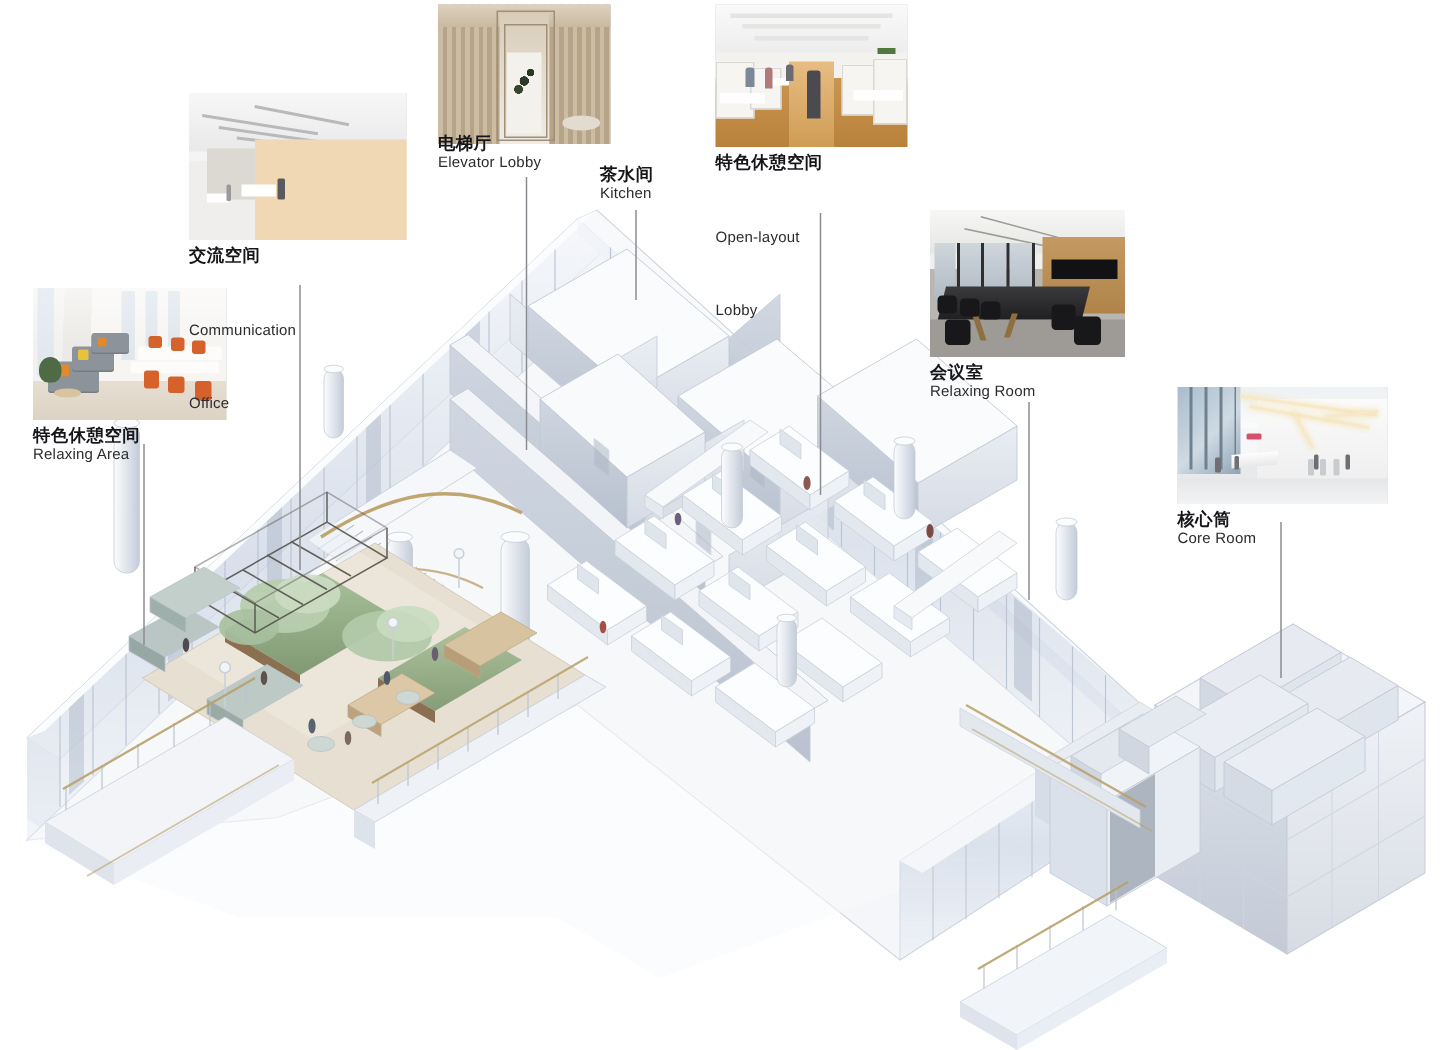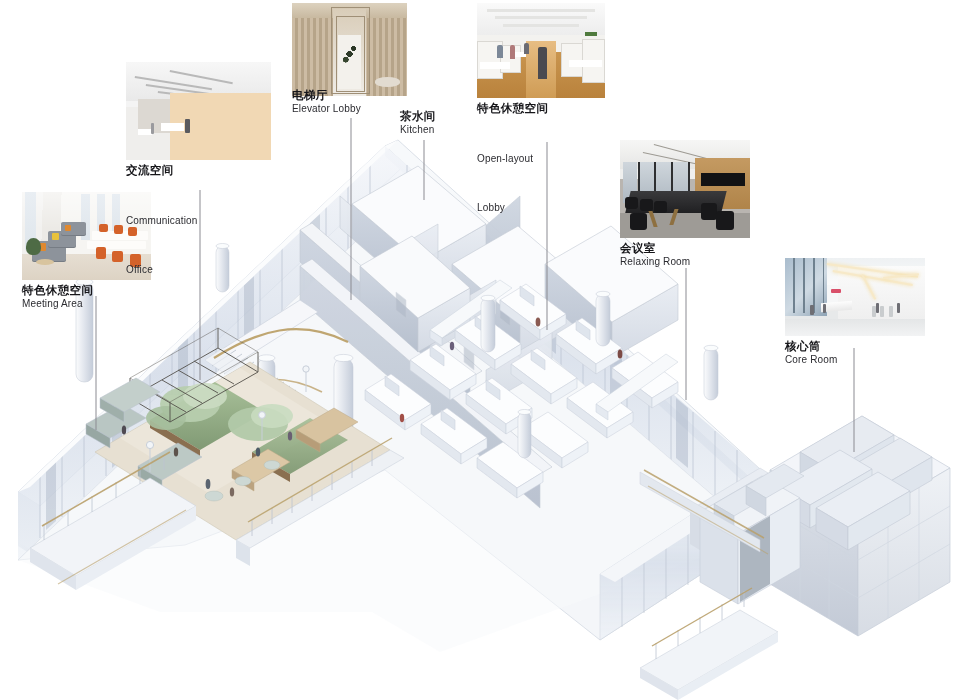--- a/index.html
+++ b/index.html
@@ -662,21 +662,21 @@
         <div class="sofa" style="left:30%;top:34%;width:20%;height:15%;"></div>
         <div class="cush" style="left:12%;top:58%;width:7%;height:9%;background:#e0892f;"></div>
         <div class="cush" style="left:23%;top:47%;width:6%;height:8%;background:#e8c23c;"></div>
         <div class="cush" style="left:33%;top:37%;width:5%;height:7%;background:#e0892f;"></div>
         <div class="plant" style="left:3%;top:52%;width:12%;height:20%;"></div>
         <div class="tbl" style="left:11%;top:76%;width:14%;height:7%;background:#d8c49e;border-radius:50%;"></div>
       </div>
     </div>
     <div class="cap" style="position:absolute;left:0;top:92px;">
       <span class="zh">特色休憩空间</span>
-      <span class="en">Meeting Area</span>
+      <span class="en">Relaxing Area</span>
     </div>
   </div>
 
   <div class="callout" style="left:126px;top:62px;">
     <div class="thumb" style="left:0;top:0;width:145px;height:98px;">
       <div class="ph ph-comm">
         <div class="ceil"></div>
         <div class="strip" style="left:6%;top:14%;width:54%;transform:rotate(9deg);"></div>
         <div class="strip" style="left:14%;top:22%;width:52%;transform:rotate(8deg);"></div>
         <div class="strip" style="left:22%;top:30%;width:50%;transform:rotate(7deg);"></div>

